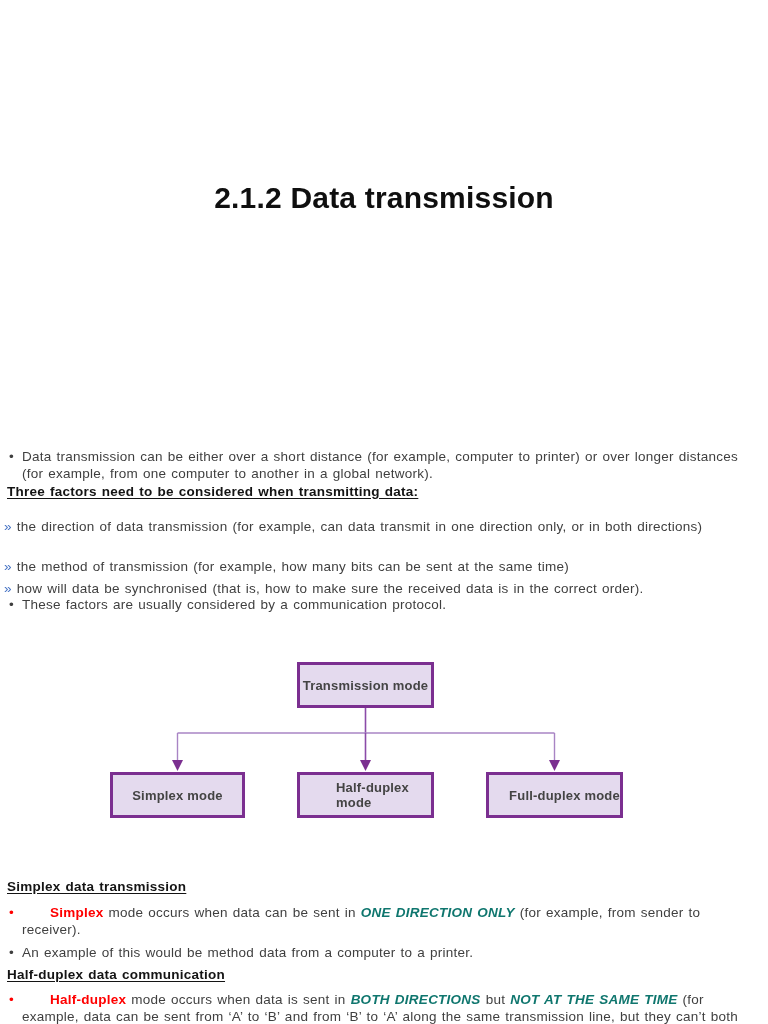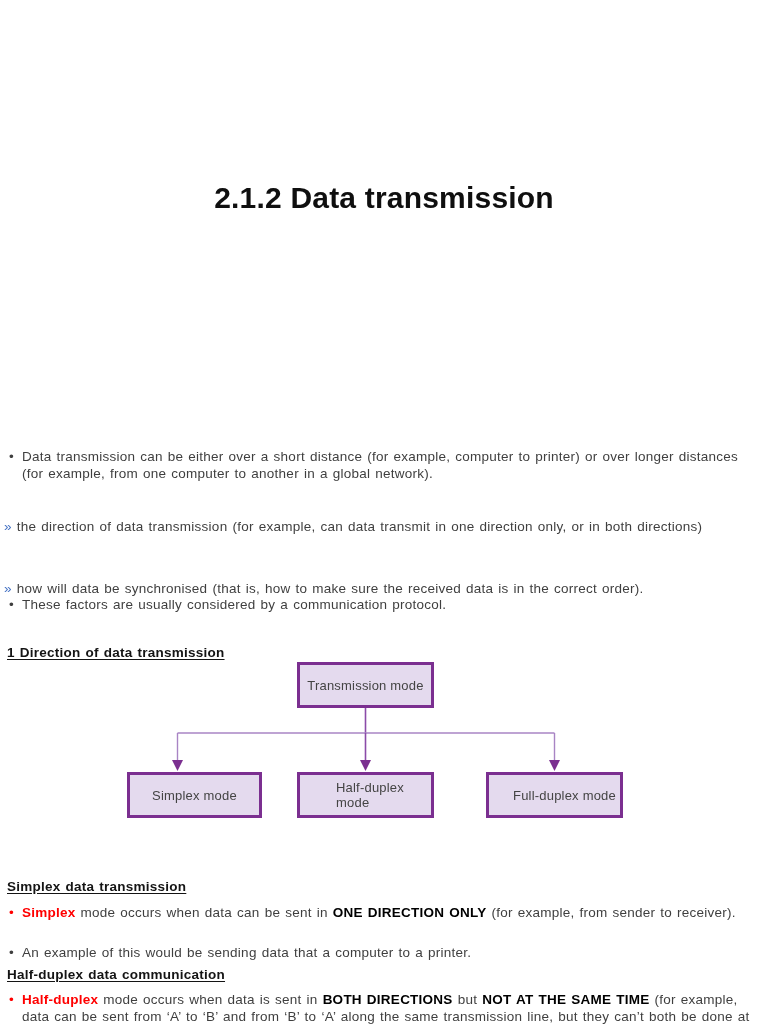--- a/index.html
+++ b/index.html
@@ -20,65 +20,69 @@
   }
   .chev-line{left:4px;width:748px;margin-top:20px;}
   .bullet{padding-left:15px;box-sizing:border-box;}
   .bdot{position:absolute;left:2px;top:0;}
   .bdot.red{color:#ff0000;}
   .heading{
     font-weight:bold;color:#141414;text-decoration:underline;
     text-underline-offset:2px;
   }
   .chevron{color:#4472c4;}
-  .keyword{color:#ff0000;font-weight:bold;}
-  .strong{color:#000000;font-weight:bold;}
+  .keyword{color:#ff0000;font-weight:bold;margin-left:28px;}
+  .strong{color:#0f766e;font-weight:bold;font-style:italic;}
   
-  .diagram{top:650px;left:0;width:768px;height:200px;}
+  .diagram{top:650px;left:0;width:768px;height:200px;font-weight:bold;}
   .dg-box{
     position:absolute;background:#e4daee;border:3px solid #7b2f90;
     display:flex;align-items:center;justify-content:center;
     font-size:13px;color:#444444;letter-spacing:0.2px;box-sizing:border-box;
   }
   .dg-root{left:297px;top:12px;width:137px;height:46px;}
-  .dg-c0{left:110px;top:122px;width:135px;height:46px;margin-left:17px;}
+  .dg-c0{left:110px;top:122px;width:135px;height:46px;}
   .dg-c1{left:297px;top:122px;width:137px;height:46px;padding-left:36px;}
   .dg-c2{left:486px;top:122px;width:137px;height:46px;padding-left:20px;}
   .dg-svg{position:absolute;left:0;top:0;}
 </style>
 </head>
 <body>
 
 <div class="page">
 
   <div class="abs title">2.1.2 Data transmission</div>
 
   <p class="abs line bullet" style="top:434px">
     <span class="bdot">•</span>
     <span>Data transmission can be either over a short distance (for example, computer to printer) or over longer distances (for example, from one computer to another in a global network).</span>
   </p>
 
+  <p class="abs line heading" style="top:469px">Three factors need to be considered when transmitting data:</p>
 
   <p class="abs line chev-line" style="top:498px">
     <span class="chevron">»</span>
     <span>the direction of data transmission (for example, can data transmit in one direction only, or in both directions)</span>
   </p>
 
+  <p class="abs line chev-line" style="top:538px">
+    <span class="chevron">»</span>
+    <span>the method of transmission (for example, how many bits can be sent at the same time)</span>
+  </p>
 
   <p class="abs line chev-line" style="top:560px">
     <span class="chevron">»</span>
     <span>how will data be synchronised (that is, how to make sure the received data is in the correct order).</span>
   </p>
 
   <p class="abs line bullet" style="top:582px">
     <span class="bdot">•</span>
     <span>These factors are usually considered by a communication protocol.</span>
   </p>
 
-  <p class="abs line heading" style="top:630px">1 Direction of data transmission</p>
 
   <div class="abs diagram">
     <svg class="dg-svg" width="768" height="200" viewBox="0 0 768 200">
       <line x1="365.5" y1="58" x2="365.5" y2="83" stroke="#8b4ba8" stroke-width="1.6"></line>
       <line x1="177.5" y1="83" x2="554.5" y2="83" stroke="#a884c4" stroke-width="1.4"></line>
       <line x1="177.5" y1="83" x2="177.5" y2="112" stroke="#a884c4" stroke-width="1.4"></line>
       <line x1="365.5" y1="83" x2="365.5" y2="112" stroke="#8b4ba8" stroke-width="1.6"></line>
       <line x1="554.5" y1="83" x2="554.5" y2="112" stroke="#a884c4" stroke-width="1.4"></line>
       <polygon points="172,110 183,110 177.5,121" fill="#7b2f90"></polygon>
       <polygon points="360,110 371,110 365.5,121" fill="#7b2f90"></polygon>
@@ -92,21 +96,21 @@
 
   <p class="abs line heading" style="top:864px">Simplex data transmission</p>
 
   <p class="abs line bullet" style="top:890px">
     <span class="bdot red">•</span>
     <span class="keyword">Simplex</span><span> mode occurs when data can be sent in </span><span class="strong">ONE DIRECTION ONLY</span><span> (for example, from sender to receiver).</span>
   </p>
 
   <p class="abs line bullet" style="top:930px">
     <span class="bdot">•</span>
-    <span>An example of this would be sending data that a computer to a printer.</span>
+    <span>An example of this would be method data from a computer to a printer.</span>
   </p>
 
   <p class="abs line heading" style="top:952px">Half-duplex data communication</p>
 
   <p class="abs line bullet" style="top:977px">
     <span class="bdot red">•</span>
     <span class="keyword">Half-duplex</span><span> mode occurs when data is sent in </span><span class="strong">BOTH DIRECTIONS</span><span> but </span><span class="strong">NOT AT THE SAME TIME</span><span> (for example, data can be sent from ‘A’ to ‘B’ and from ‘B’ to ‘A’ along the same transmission line, but they can’t both be done at the same time).</span>
   </p>
 
 </div>

